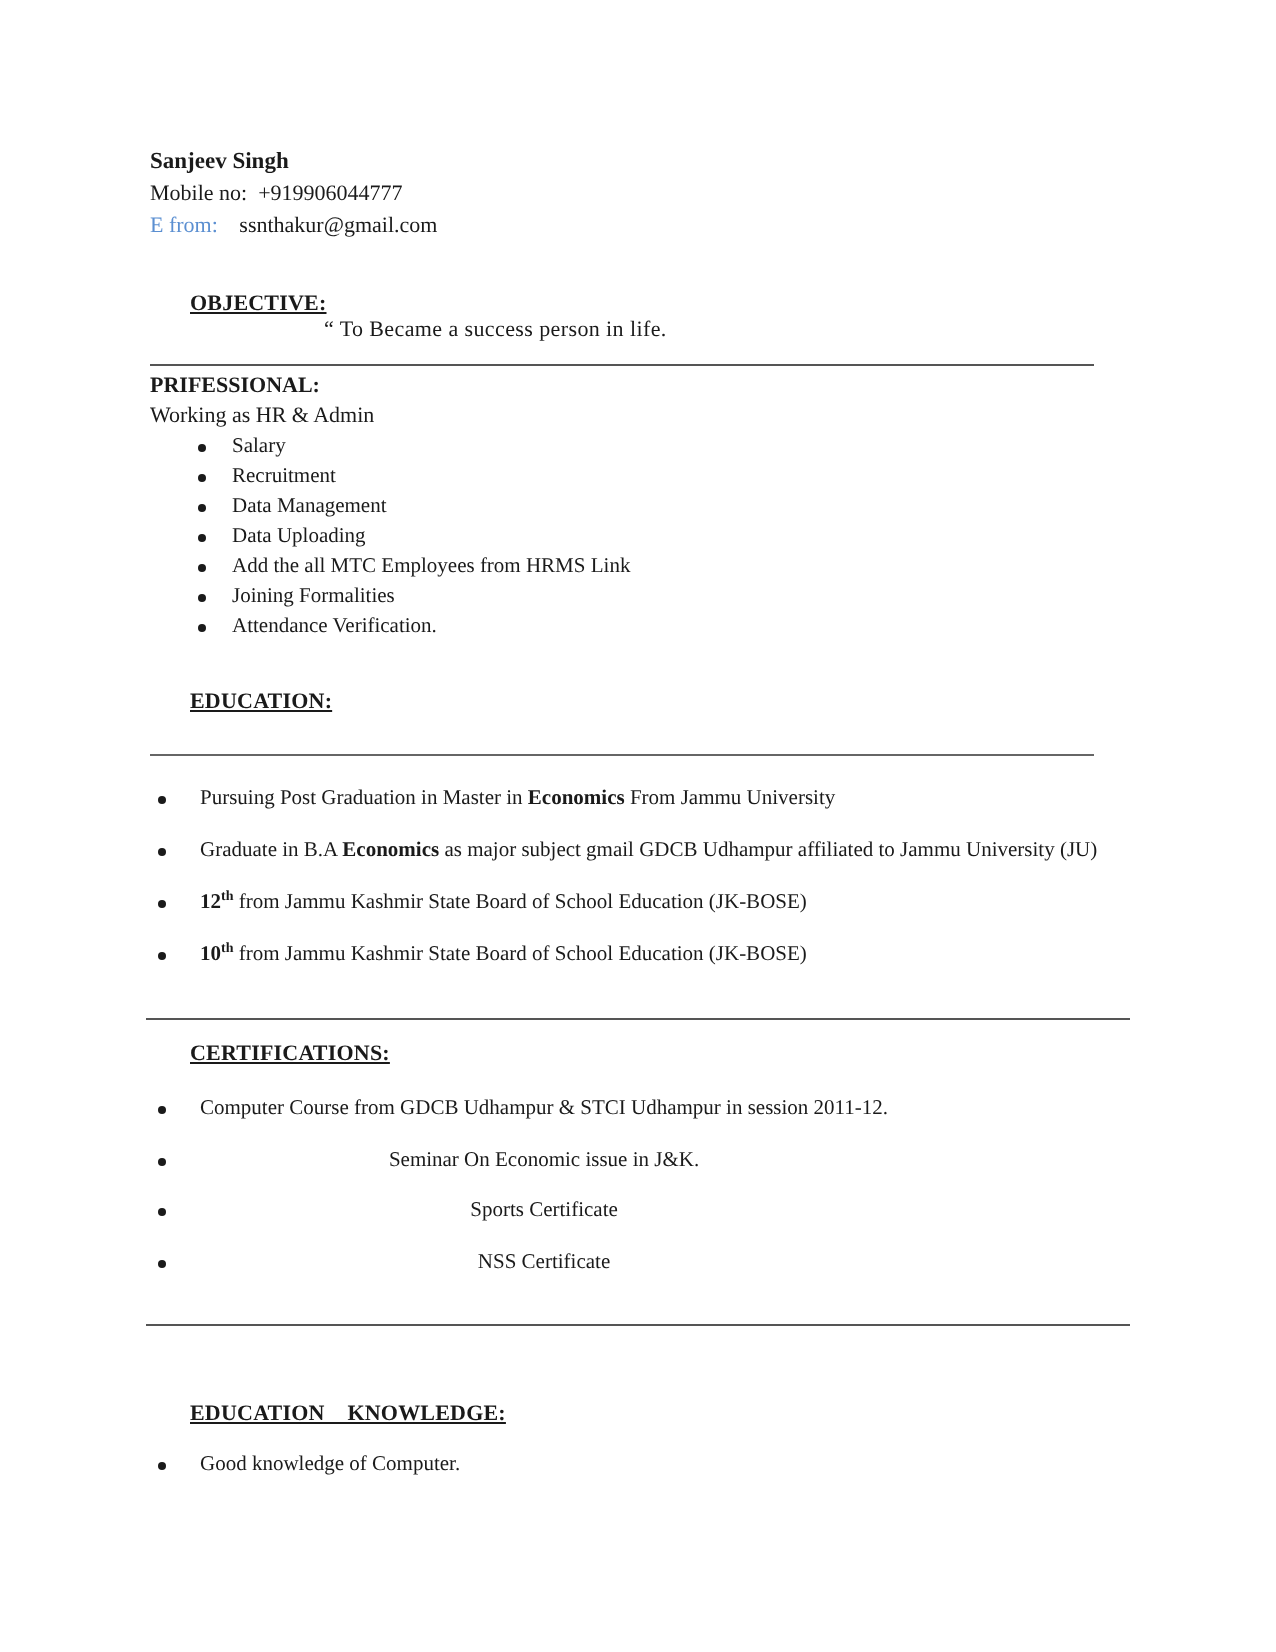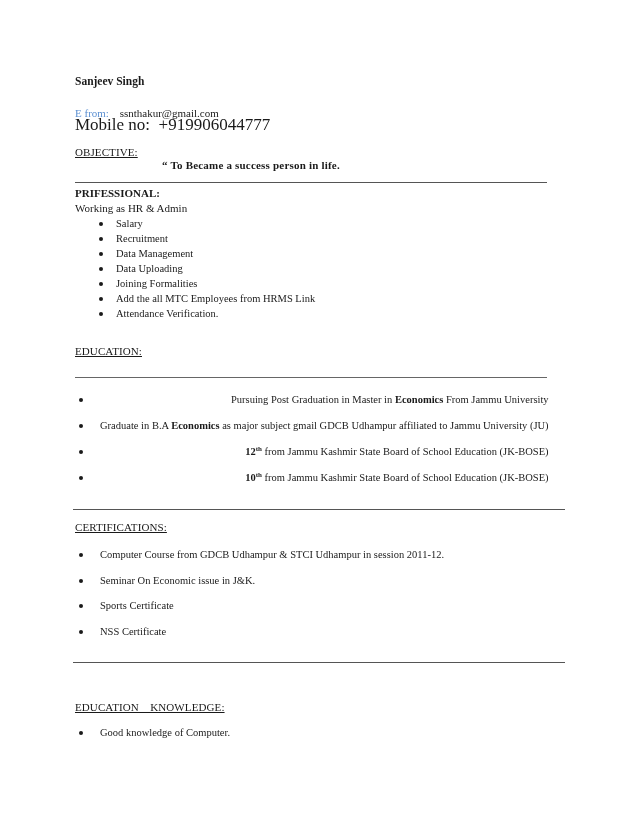--- a/index.html
+++ b/index.html
@@ -16,31 +16,32 @@
       color: #1a1a1a;
       font-size: 11px;
     }
     .page {
       position: absolute;
       left: 0; top: 0;
       width: 526px; height: 826px;
     }
     .abs { position: absolute; white-space: nowrap; }
     .name { left: 75px; top: 75px; font-weight: bold; font-size: 11.5px; }
-    .mobile { left: 75px; top: 91px; font-size: 17px; margin-top: 24px; }
+    .mobile { left: 75px; top: 91px; font-size: 11px; }
     .email { left: 75px; top: 107px; font-size: 11px; }
     .email .lbl { color: #5b8fd1; margin-right: 8px; }
     .heading {
-      font-weight: normal;
+      font-weight: bold;
       text-decoration: underline;
       font-size: 11px;
       letter-spacing: 0.1px;
+      margin-left: 20px;
     }
     .objective-h { left: 75px; top: 146px; }
-    .objective-t { left: 162px; top: 159px; font-weight: bold; font-size: 11px; letter-spacing: 0.2px; }
+    .objective-t { left: 162px; top: 159px; font-weight: normal; font-size: 11px; letter-spacing: 0.2px; }
     .hr {
       position: absolute;
       height: 0;
       border-top: 1.5px solid #555;
     }
     .hr.light { border-top: 1.3px solid #666; }
     .prof-h { left: 75px; top: 187px; font-weight: bold; font-size: 11px; }
     .prof-sub { left: 75px; top: 202px; font-size: 11px; }
     ul.plain {
       list-style: none;
@@ -58,26 +59,26 @@
       display: inline-block;
       width: 4px;
       height: 4px;
       border-radius: 50%;
       background: #1a1a1a;
     }
     .prof-list { left: 99px; top: 216px; }
     .prof-list li { height: 15px; line-height: 15px; padding-left: 17px; }
     .prof-list li .bullet { left: 0; top: 6px; }
     .edu-h { left: 75px; top: 345px; }
-    .edu-list { left: 77px; top: 393px; text-align: right; }
+    .edu-list { left: 77px; top: 393px; }
     .edu-list li { height: 26px; line-height: 14px; padding-left: 23px; }
     .edu-list li .bullet { left: 2px; top: 5px; }
     .cert-h { left: 75px; top: 521px; }
     .cert-list { left: 77px; top: 548px; }
-    .cert-list li { height: 25.5px; line-height: 14px; padding-left: 23px; }
+    .cert-list li { height: 25.5px; line-height: 14px; padding-left: 23px; text-align: center; }
     .cert-list li .bullet { left: 2px; top: 5px; }
     .comp-h { left: 75px; top: 701px; }
     .comp-list { left: 77px; top: 726px; }
     .comp-list li { height: 20px; line-height: 14px; padding-left: 23px; }
     .comp-list li .bullet { left: 2px; top: 5px; }
     b { font-weight: bold; }
     sup { font-size: 7px; font-weight: bold; vertical-align: 4px; line-height: 0; }
   </style>
 </head>
 <body>
@@ -98,22 +99,22 @@
   <div class="abs objective-t">“ To Became  a success person in life.</div>
   <div class="hr" style="left:75px; top:182px; width:472px;"></div>
 
   <div class="abs prof-h">PRIFESSIONAL:</div>
   <div class="abs prof-sub">Working as HR &amp; Admin</div>
   <ul class="plain prof-list">
     <li><span class="bullet"></span><span>Salary</span></li>
     <li><span class="bullet"></span><span>Recruitment</span></li>
     <li><span class="bullet"></span><span>Data Management</span></li>
     <li><span class="bullet"></span><span>Data Uploading</span></li>
+    <li><span class="bullet"></span><span>Add the all MTC Employees  from  HRMS  Link</span></li>
     <li><span class="bullet"></span><span>Joining Formalities</span></li>
-    <li><span class="bullet"></span><span>Add the all MTC Employees  from  HRMS  Link</span></li>
     <li><span class="bullet"></span><span>Attendance Verification.</span></li>
   </ul>
 
   <div class="abs heading edu-h">EDUCATION:</div>
   <div class="hr light" style="left:75px; top:377px; width:472px;"></div>
   <ul class="plain edu-list">
     <li>
       <span class="bullet"></span>
       <span> Pursuing Post Graduation  in Master in </span><b>Economics</b><span>  From  Jammu  University</span>
     </li>

